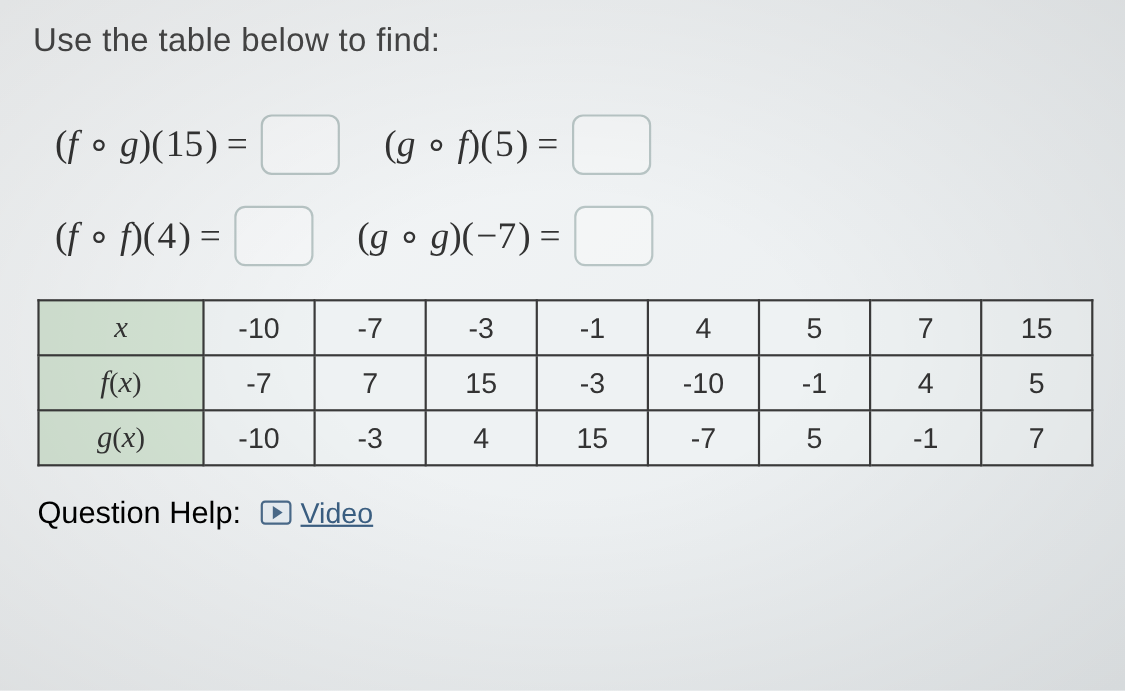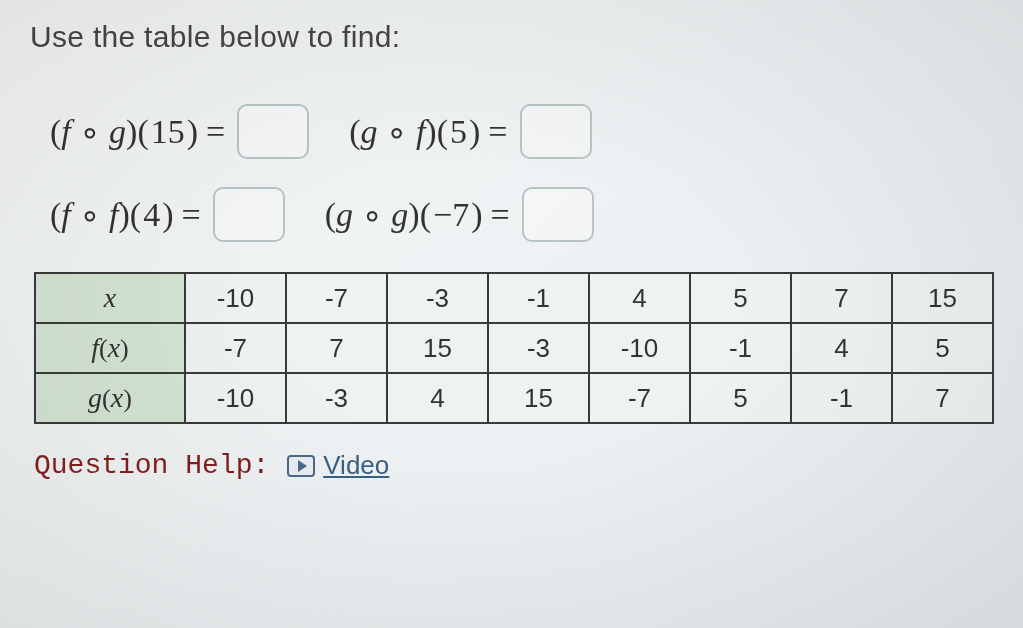--- a/index.html
+++ b/index.html
@@ -83,21 +83,21 @@
     .help-row {
       display: flex;
       align-items: center;
       margin-top: 26px;
       margin-left: 4px;
       font-size: 28px;
       font-family: Arial, sans-serif;
       color: #555;
       gap: 18px;
     }
-    .help-row .faded { color: #7f1d1d; filter: blur(0.3px); font-family: Liberation Mono, monospace; }
+    .help-row .faded { color: #000000; filter: blur(0.3px); }
     .video-btn {
       display: inline-flex;
       align-items: center;
       gap: 8px;
     }
     .video-icon {
       width: 28px;
       height: 22px;
       border: 2px solid #4a6a8a;
       border-radius: 4px;

